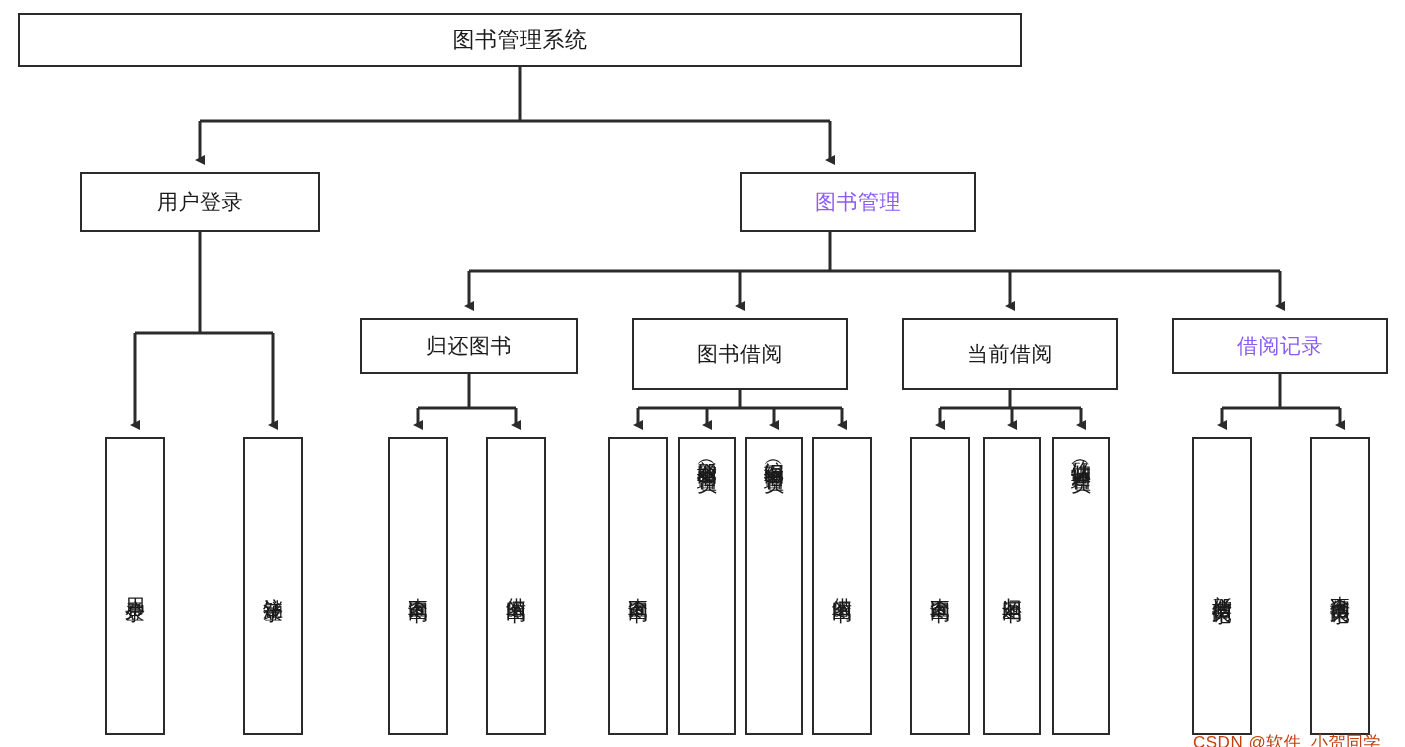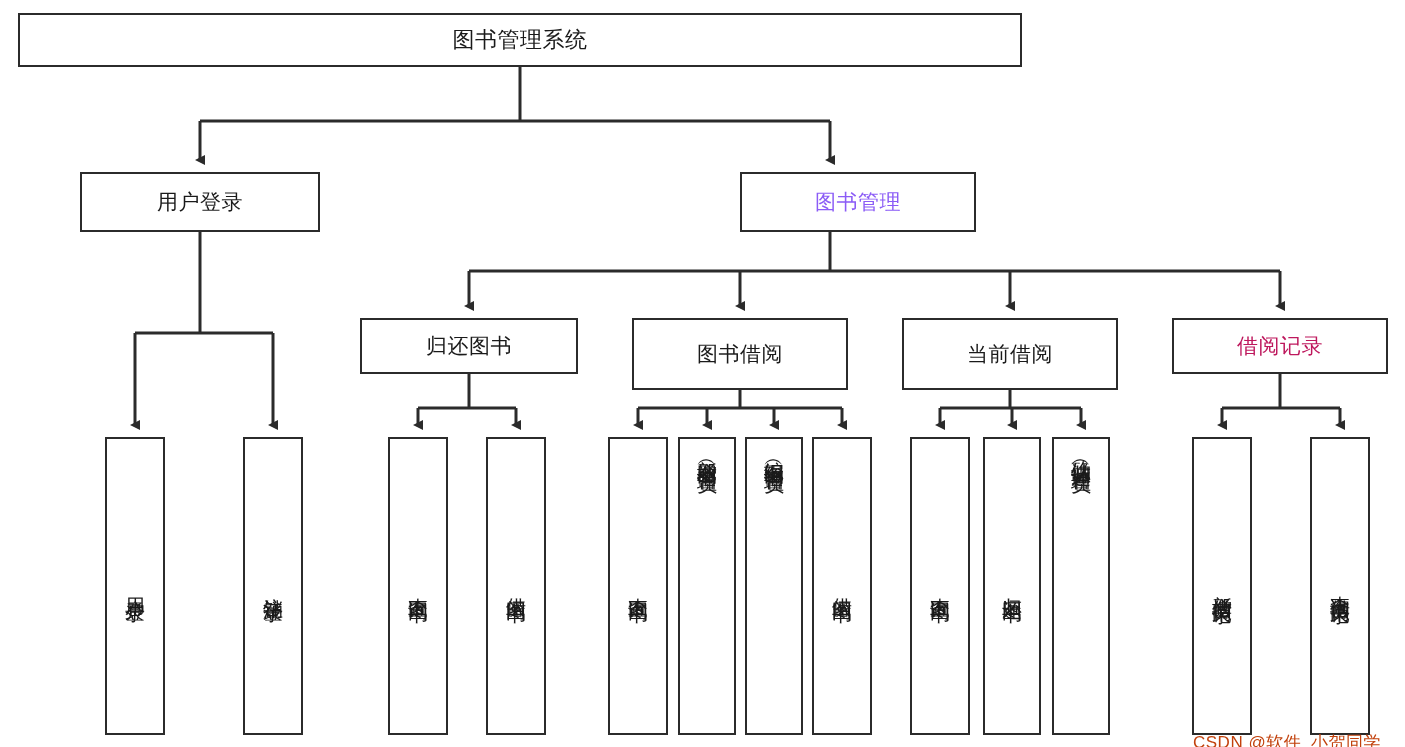--- a/index.html
+++ b/index.html
@@ -149,21 +149,21 @@
 
   <div class="node horiz" style="left: 360px; top: 318px; width: 218px; height: 56px; border-color: rgb(43, 43, 43); background: rgb(255, 255, 255); color: rgb(26, 26, 26);">
     <span class="node-label">归还图书</span>
   </div>
   <div class="node horiz" style="left: 632px; top: 318px; width: 216px; height: 72px; border-color: rgb(43, 43, 43); background: rgb(255, 255, 255); color: rgb(26, 26, 26);">
     <span class="node-label">图书借阅</span>
   </div>
   <div class="node horiz" style="left: 902px; top: 318px; width: 216px; height: 72px; border-color: rgb(43, 43, 43); background: rgb(255, 255, 255); color: rgb(26, 26, 26);">
     <span class="node-label">当前借阅</span>
   </div>
-  <div class="node horiz" style="left: 1172px; top: 318px; width: 216px; height: 56px; border-color: rgb(43, 43, 43); background: rgb(255, 255, 255); color: #be185d;">
+  <div class="node horiz" style="left: 1172px; top: 318px; width: 216px; height: 56px; border-color: rgb(43, 43, 43); background: rgb(255, 255, 255); color: #8b5cf6;">
     <span class="node-label">借阅记录</span>
   </div>
 
   <div class="node leaf centered" style="left: 105px; top: 437px; width: 60px; height: 298px; border-color: rgb(43, 43, 43); background: rgb(255, 255, 255); color: rgb(26, 26, 26);">
     <span class="node-label">用户登录</span>
   </div>
   <div class="node leaf centered" style="left: 243px; top: 437px; width: 60px; height: 298px; border-color: rgb(43, 43, 43); background: rgb(255, 255, 255); color: rgb(26, 26, 26);">
     <span class="node-label">注销登录</span>
   </div>
   <div class="node leaf centered" style="left: 388px; top: 437px; width: 60px; height: 298px; border-color: rgb(43, 43, 43); background: rgb(255, 255, 255); color: rgb(26, 26, 26);">

